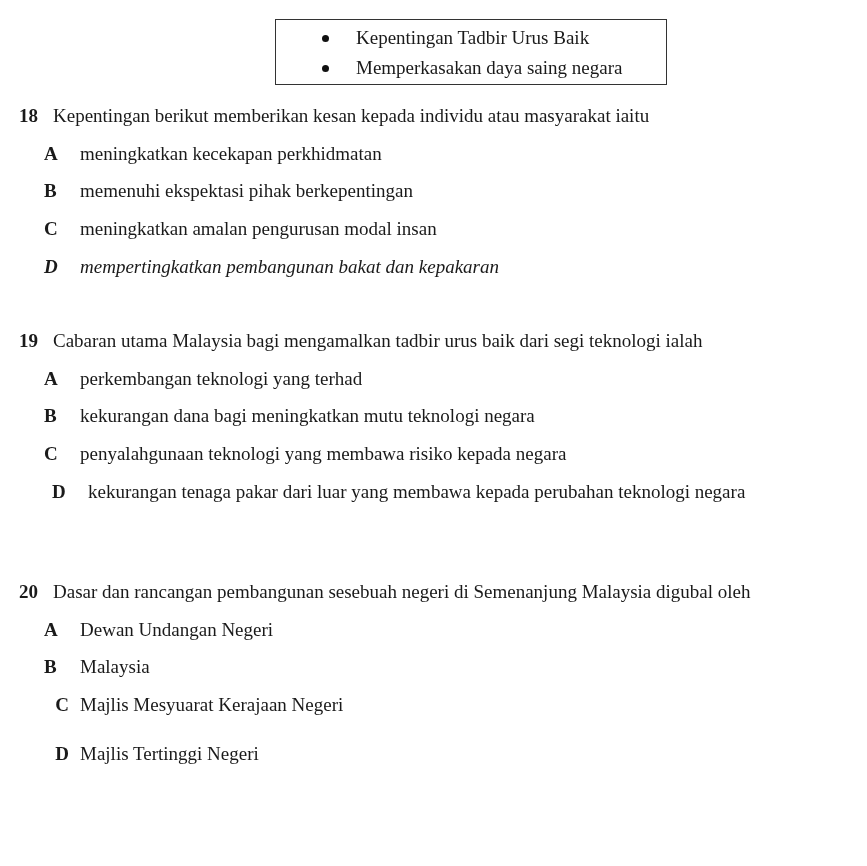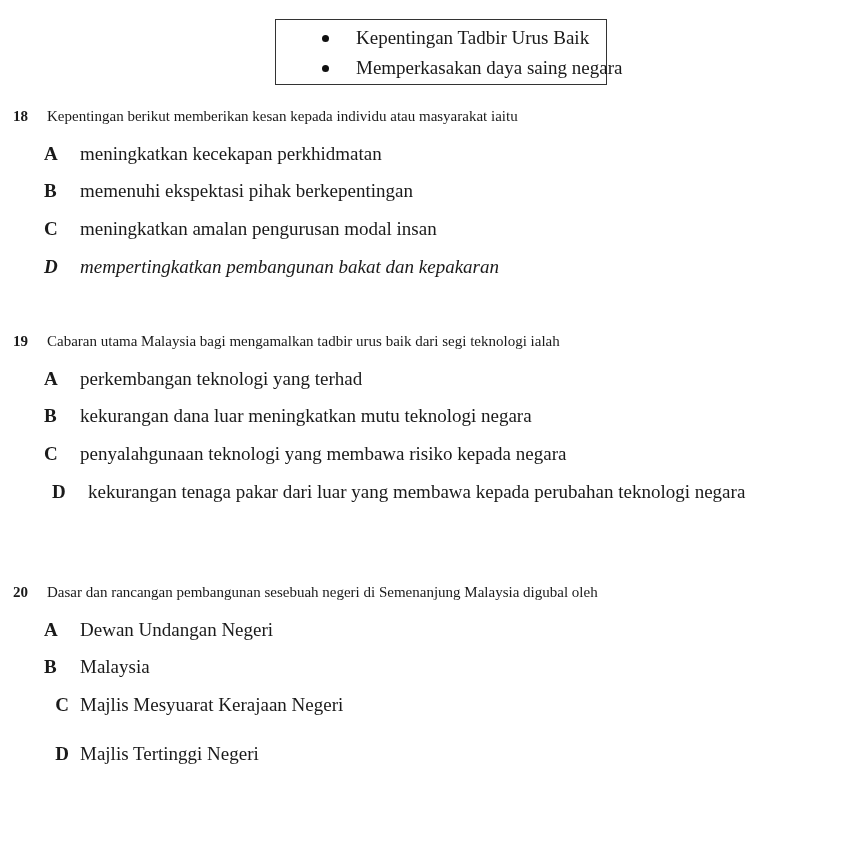--- a/index.html
+++ b/index.html
@@ -12,21 +12,21 @@
       height: 866px;
       position: relative;
       overflow: hidden;
       font-family: "Liberation Serif", "DejaVu Serif", serif;
       color: #1a1a1a;
     }
     .box {
       position: absolute;
       left: 275px;
       top: 19px;
-      width: 332px;
+      width: 392px;
       height: 66px;
       border: 1.5px solid #333;
       box-sizing: border-box;
     }
     .box-item {
       position: absolute;
       left: 0;
       font-size: 19px;
       line-height: 22px;
       white-space: nowrap;
@@ -40,22 +40,22 @@
       border-radius: 50%;
       background: #111;
     }
     .box-item .txt {
       position: absolute;
       left: 80px;
       top: 0;
     }
     .q-stem {
       position: absolute;
-      left: 13px;
-      font-size: 15px;
+      left: 19px;
+      font-size: 19px;
       line-height: 22px;
       white-space: nowrap;
     }
     .q-num {
       display: inline-block;
       font-weight: bold;
       width: 30px;
     }
     .q-text {
       display: inline-block;
@@ -104,21 +104,21 @@
   <span class="opt-letter">D</span><span>mempertingkatkan pembangunan bakat dan kepakaran</span>
 </div>
 
 <div class="q-stem" style="top:330px;">
   <span class="q-num">19</span><span class="q-text">Cabaran utama Malaysia bagi mengamalkan tadbir urus baik dari segi teknologi ialah</span>
 </div>
 <div class="opt" style="top:368px;">
   <span class="opt-letter">A</span><span>perkembangan teknologi yang terhad</span>
 </div>
 <div class="opt" style="top:405px;">
-  <span class="opt-letter">B</span><span>kekurangan dana luar meningkatkan mutu teknologi negara</span>
+  <span class="opt-letter">B</span><span>kekurangan dana bagi meningkatkan mutu teknologi negara</span>
 </div>
 <div class="opt" style="top:443px;">
   <span class="opt-letter">C</span><span>penyalahgunaan teknologi yang membawa risiko kepada negara</span>
 </div>
 <div class="opt" style="top:481px;margin-left:8px;">
   <span class="opt-letter">D</span><span>kekurangan tenaga pakar dari luar yang membawa kepada perubahan teknologi negara</span>
 </div>
 
 <div class="q-stem" style="top:581px;">
   <span class="q-num">20</span><span class="q-text">Dasar dan rancangan pembangunan sesebuah negeri di Semenanjung Malaysia digubal oleh</span>

